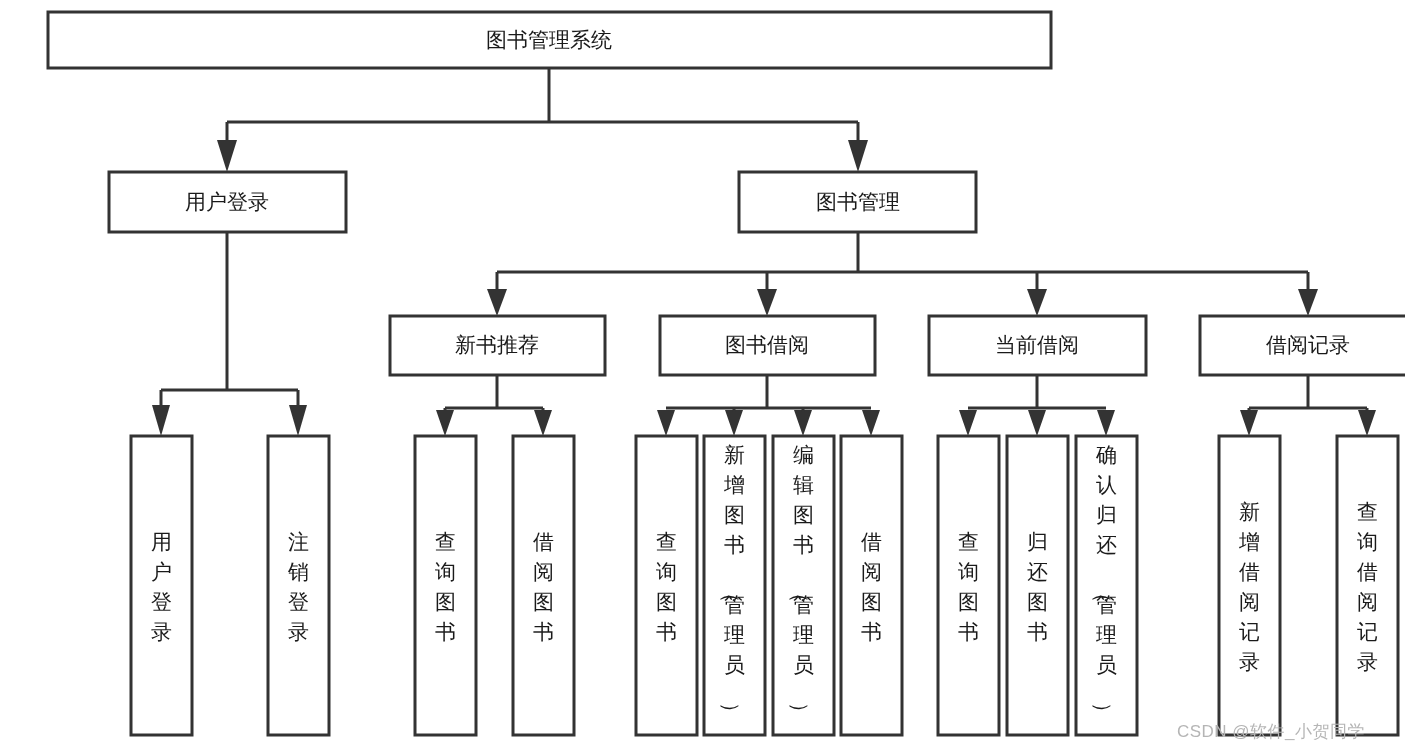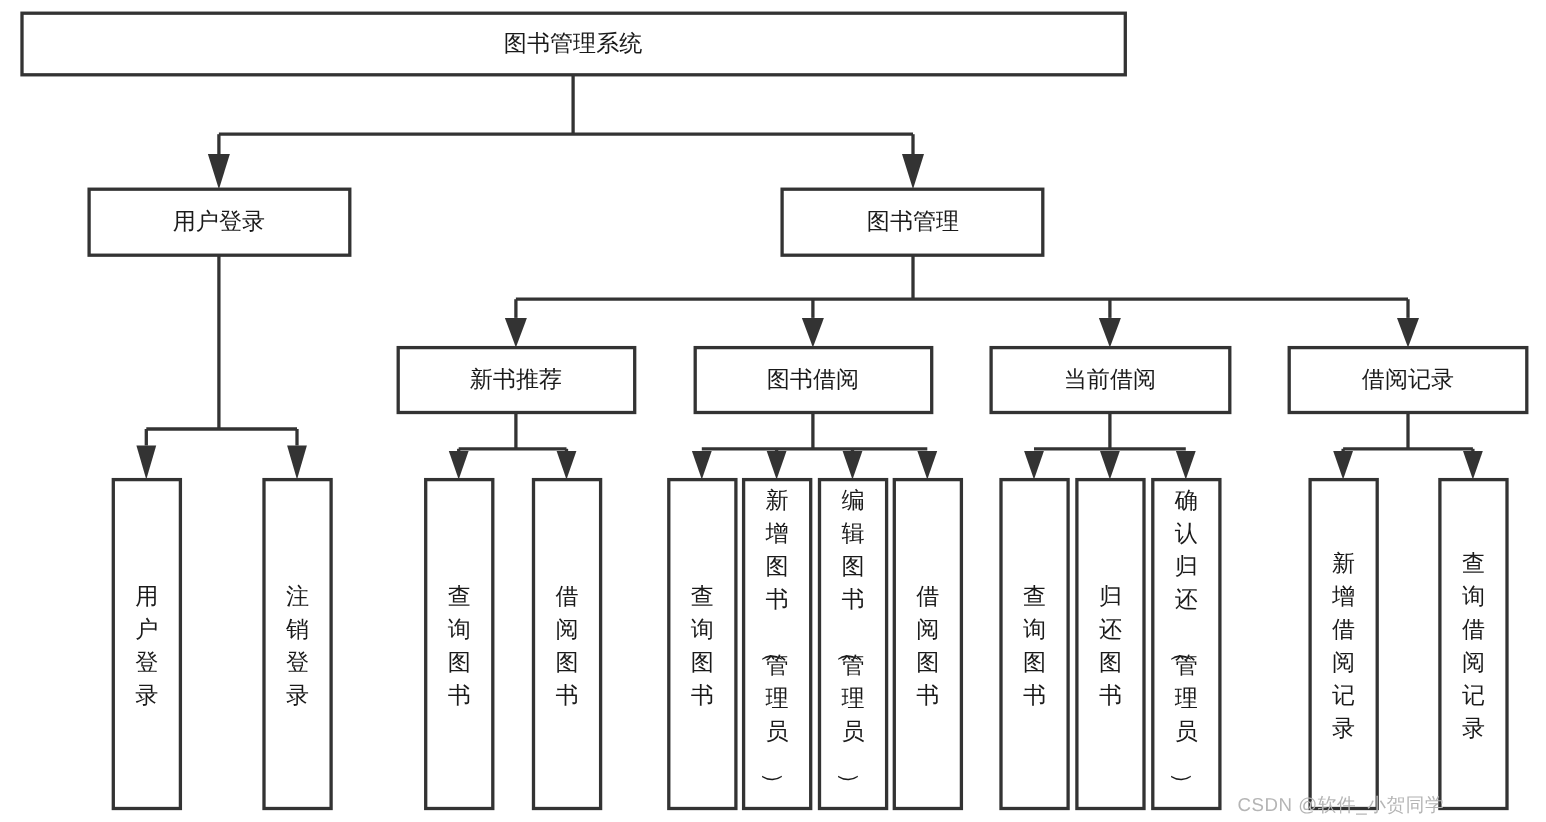--- a/index.html
+++ b/index.html
@@ -10,20 +10,21 @@
   body {
     width: 1405px;
     height: 747px;
     font-family: "Liberation Sans", "DejaVu Sans", sans-serif;
     overflow: hidden;
   }
   #diagram-root {
     position: relative;
     width: 1337px;
     height: 747px;
+    margin-left: 28px;
   }
   svg.flowchart {
     display: block;
     width: 1405px;
     height: 747px;
   }
   .node-rect {
     fill: #ffffff;
     stroke: #333333;
     stroke-width: 3;
@@ -45,21 +46,21 @@
     stroke: #333333;
     stroke-width: 3;
     fill: none;
   }
   .arrow-head {
     fill: #333333;
     stroke: none;
   }
   .watermark {
     position: absolute;
-    right: 24px;
+    right: 0;
     bottom: 4px;
     font-family: "Liberation Sans", "DejaVu Sans", sans-serif;
     font-size: 17px;
     color: #b5b5b5;
     letter-spacing: 0.5px;
     white-space: nowrap;
     pointer-events: none;
   }
 </style>
 </head>

